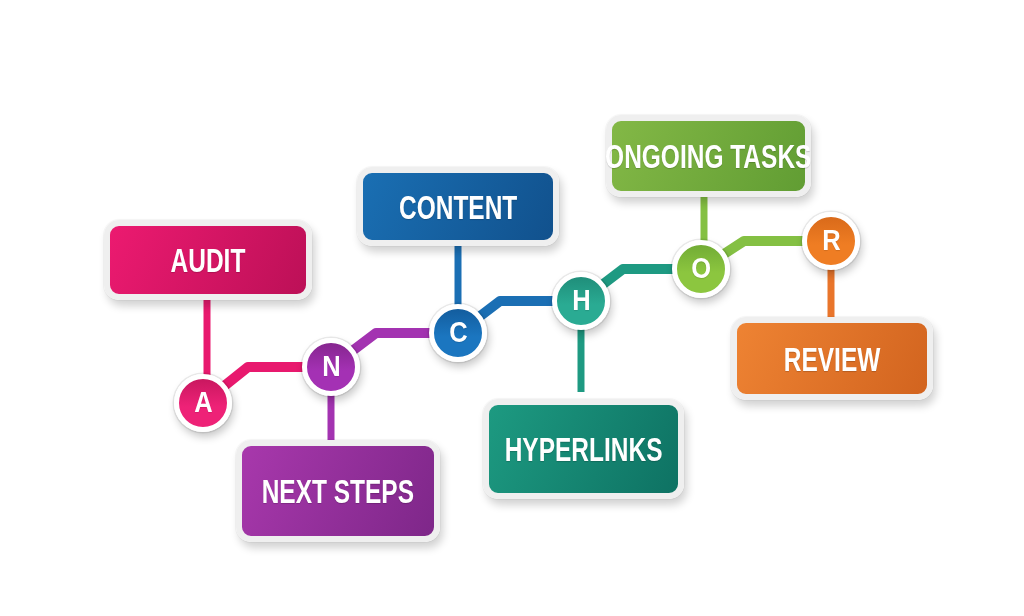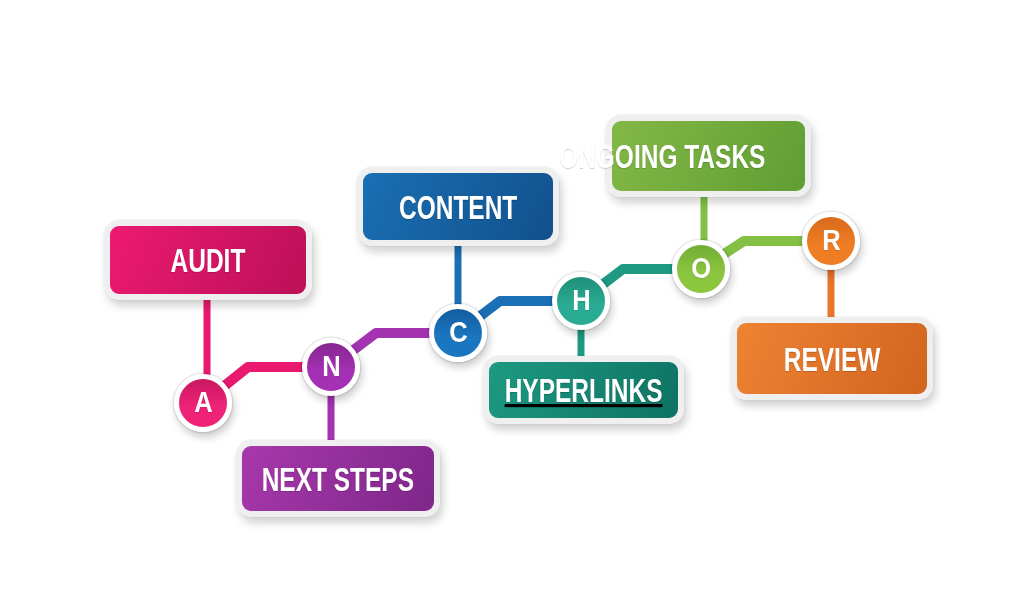--- a/index.html
+++ b/index.html
@@ -93,42 +93,42 @@
     <polyline class="wire thick" points="701,269 744,241 831,241" stroke="#84C043"></polyline>
   </svg>
 
   <div class="box" style="left: 104px; top: 220px; width: 208px; height: 80px; --c: #EE2277; --cd: #C9175F; --from: #EC1A70; --to: #BC1057;">
     <span class="box-label">AUDIT</span>
   </div>
   <div class="bubble" style="left: 174px; top: 374px; --c: #EE2277; --cd: #C9175F; --from: #EC1A70; --to: #BC1057;">
     <span class="bubble-letter">A</span>
   </div>
 
-  <div class="box" style="left: 236px; top: 440px; width: 204px; height: 77px; --c: #A431B4; --cd: #86268F; --from: #A838AC; --to: #7E2789;">
+  <div class="box" style="left: 236px; top: 440px; width: 204px; height: 102px; --c: #A431B4; --cd: #86268F; --from: #A838AC; --to: #7E2789;">
     <span class="box-label">NEXT STEPS</span>
   </div>
   <div class="bubble" style="left: 302px; top: 338px; --c: #A431B4; --cd: #86268F; --from: #A838AC; --to: #7E2789;">
     <span class="bubble-letter">N</span>
   </div>
 
   <div class="box" style="left: 357px; top: 167px; width: 202px; height: 79px; --c: #1B76C0; --cd: #135D9E; --from: #1A6FB3; --to: #11518D;">
     <span class="box-label">CONTENT</span>
   </div>
   <div class="bubble" style="left: 429px; top: 304px; --c: #1B76C0; --cd: #135D9E; --from: #1A6FB3; --to: #11518D;">
     <span class="bubble-letter">C</span>
   </div>
 
-  <div class="box" style="left: 483px; top: 356px; width: 201px; height: 68px; text-decoration: underline; --c: #2AAB93; --cd: #1F8E7A; --from: #1D9A81; --to: #0E7263;">
+  <div class="box" style="left: 483px; top: 399px; width: 201px; height: 100px; --c: #2AAB93; --cd: #1F8E7A; --from: #1D9A81; --to: #0E7263;">
     <span class="box-label">HYPERLINKS</span>
   </div>
   <div class="bubble" style="left: 552px; top: 272px; --c: #2AAB93; --cd: #1F8E7A; --from: #1D9A81; --to: #0E7263;">
     <span class="bubble-letter">H</span>
   </div>
 
-  <div class="box" style="left: 606px; top: 115px; width: 205px; height: 82px; justify-content: flex-end; --c: #8CC63F; --cd: #72AC35; --from: #83B846; --to: #619D33;">
+  <div class="box" style="left: 606px; top: 115px; width: 205px; height: 82px; --c: #8CC63F; --cd: #72AC35; --from: #83B846; --to: #619D33;">
     <span class="box-label">ONGOING TASKS</span>
   </div>
   <div class="bubble" style="left: 672px; top: 240px; --c: #8CC63F; --cd: #72AC35; --from: #83B846; --to: #619D33;">
     <span class="bubble-letter">O</span>
   </div>
 
   <div class="box" style="left: 731px; top: 317px; width: 202px; height: 83px; --c: #EF7D23; --cd: #D96A1A; --from: #EE8333; --to: #D2641F;">
     <span class="box-label">REVIEW</span>
   </div>
   <div class="bubble" style="left: 802px; top: 212px; --c: #EF7D23; --cd: #D96A1A; --from: #EE8333; --to: #D2641F;">

